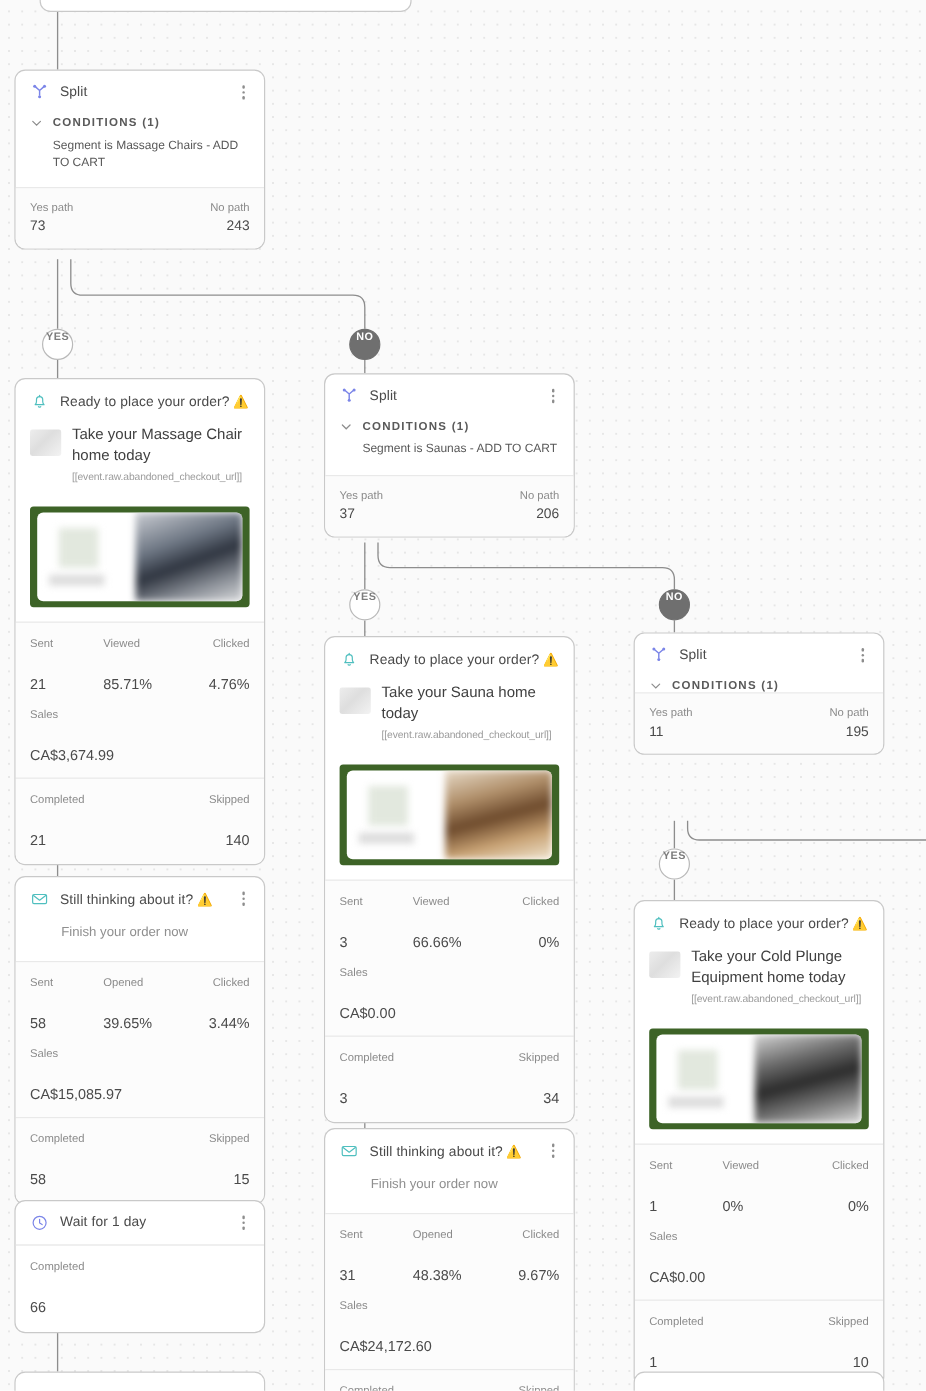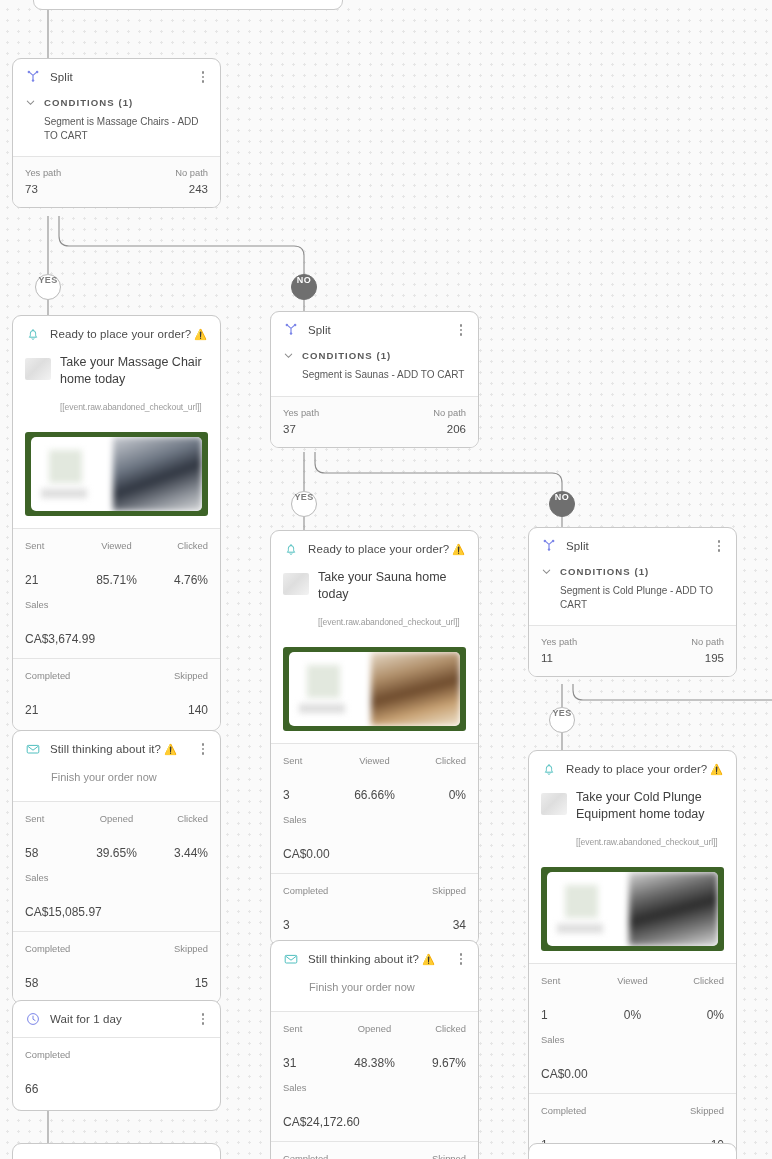--- a/index.html
+++ b/index.html
@@ -66,21 +66,21 @@
 
   
   .msg-body { padding: 2px 12px 10px 12px; display: flex; gap: 9px; }
   .thumb {
     flex: 0 0 26px; height: 22px; margin-top: 4px;
     background: linear-gradient(135deg,#ededed 0%,#dedede 45%,#f3f3f3 100%);
     border-radius: 2px;
   }
   .msg-text { flex: 1; min-width: 0; }
   .msg-title { font-size: 12.5px; color: #3f3f3f; line-height: 1.32; }
-  .msg-sub { font-size: 8.6px; color: #9b9b9b; margin-top: 15px; letter-spacing: -.1px; }
+  .msg-sub { font-size: 8.6px; color: #9b9b9b; margin-top: 5px; letter-spacing: -.1px; }
   .msg-plain {
     font-size: 11px; color: #8f8f8f; padding: 4px 12px 18px 38px;
   }
   .preview {
     margin: 10px 12px 12px 12px; height: 84px; border-radius: 3px;
     background: #3d6327; padding: 5px 6px;
   }
   .preview-inner {
     width: 100%; height: 100%; border-radius: 5px; background: #ffffff;
     display: flex; overflow: hidden;
@@ -95,21 +95,21 @@
     background:#dcdcdc; filter: blur(3px);
   }
   .pv-right { flex: 1; filter: blur(3.2px); }
   .pv-right.massage { background: linear-gradient(160deg,#c9ccd2 0%,#6d7683 35%,#2f3540 55%,#8a8f97 78%,#d6d8da 100%); }
   .pv-right.sauna   { background: linear-gradient(165deg,#e6d9c6 0%,#b08f6a 30%,#6d4a2c 52%,#c8a274 75%,#efe3cd 100%); }
   .pv-right.plunge  { background: linear-gradient(165deg,#d3d3d3 0%,#6b6b6b 30%,#2b2b2b 52%,#7d7d7d 76%,#d8d8d8 100%); }
 
   .stats { padding: 11px 12px 12px 12px; background: #fcfcfc; }
   .stat-row { display: flex; }
   .stat { flex: 1; }
-  .stat.c { text-align: center; }
+  .stat.c { }
   .stat.r { text-align: right; }
   .s-lab { font-size: 9.4px; color: #8a8a8a; }
   .s-val { font-size: 12px; color: #4a4a4a; margin-top: 22px; }
   .sales { margin-top: 12px; }
   .done-row { display: flex; justify-content: space-between; padding: 11px 12px 13px 12px; background:#fcfcfc; }
 
   
   .wait-body { padding: 11px 12px 14px 12px; }
 
   
@@ -503,21 +503,20 @@
           <i></i>
           <i></i>
         </span>
     </div>
     <div class="cond-row">
       <svg class="chev" viewBox="0 0 12 12">
         <path d="M2.5 4.5 L6 8 L9.5 4.5" stroke="#8d8d8d" stroke-width="1.1" fill="none" stroke-linecap="round"></path>
       </svg>
       <span class="cond-label">CONDITIONS (1)</span>
     </div>
-    <div class="cond-text">Segment is Cold Plunge - ADD TO CART</div>
     <div class="sep"></div>
     <div class="paths">
       <div class="path-col">
         <div class="p-lab">Yes path</div>
         <div class="p-val">11</div>
       </div>
       <div class="path-col right">
         <div class="p-lab">No path</div>
         <div class="p-val">195</div>
       </div>

